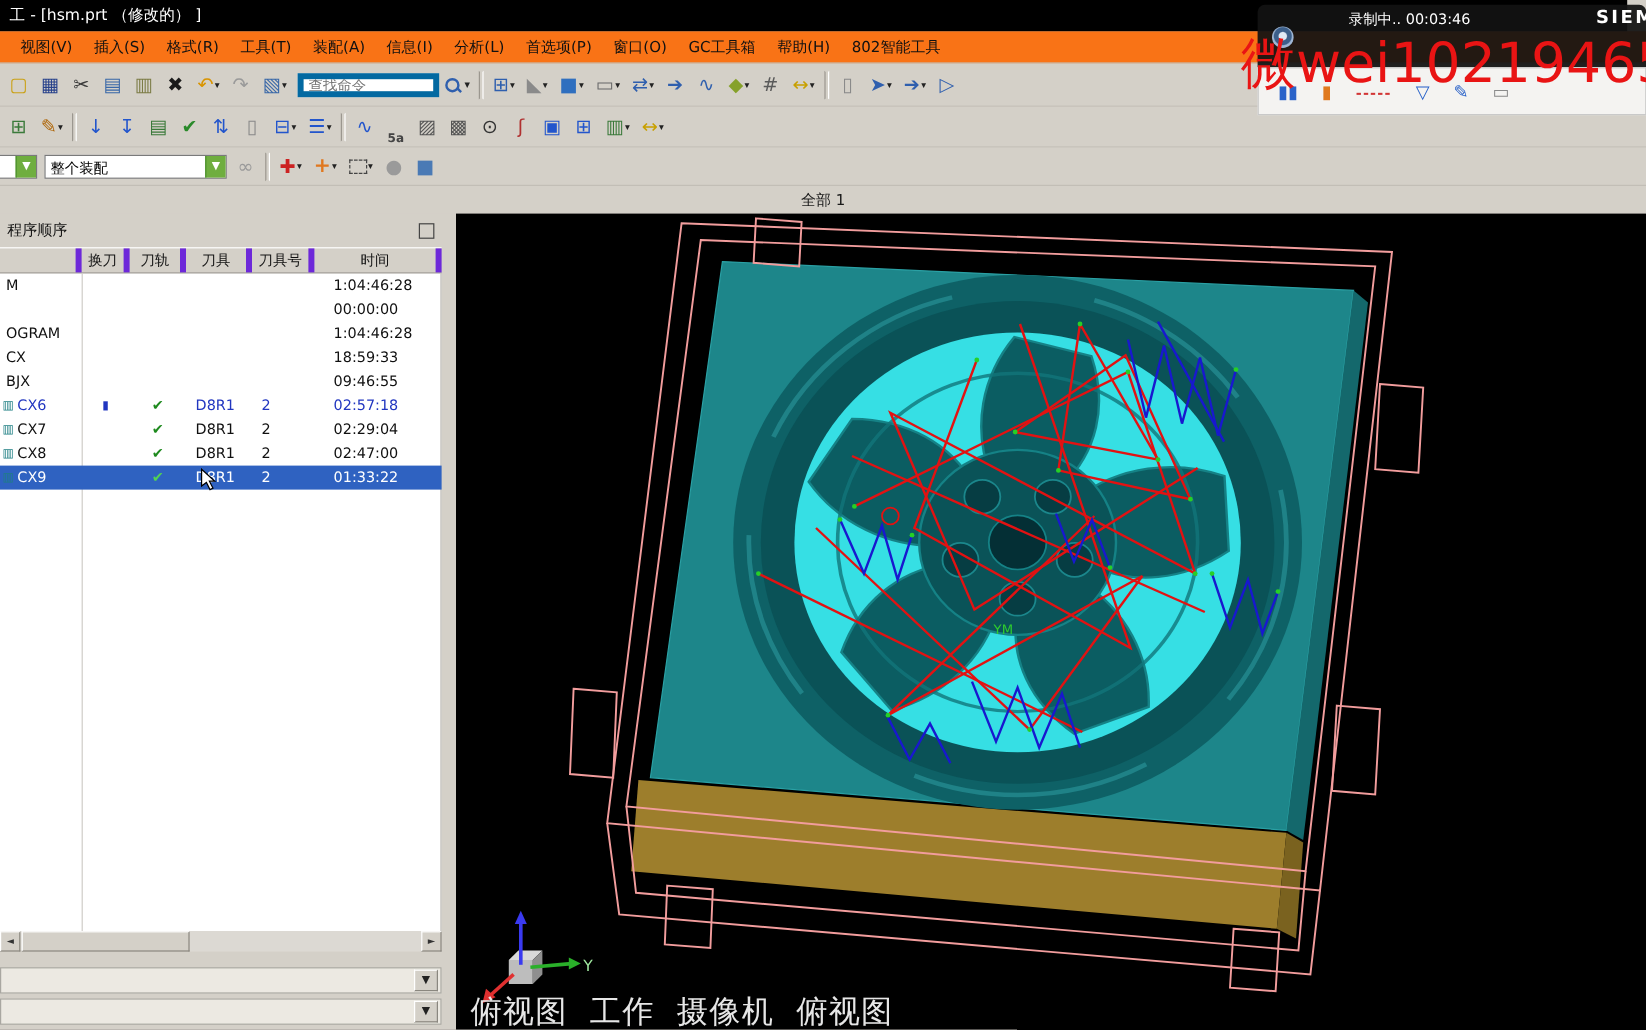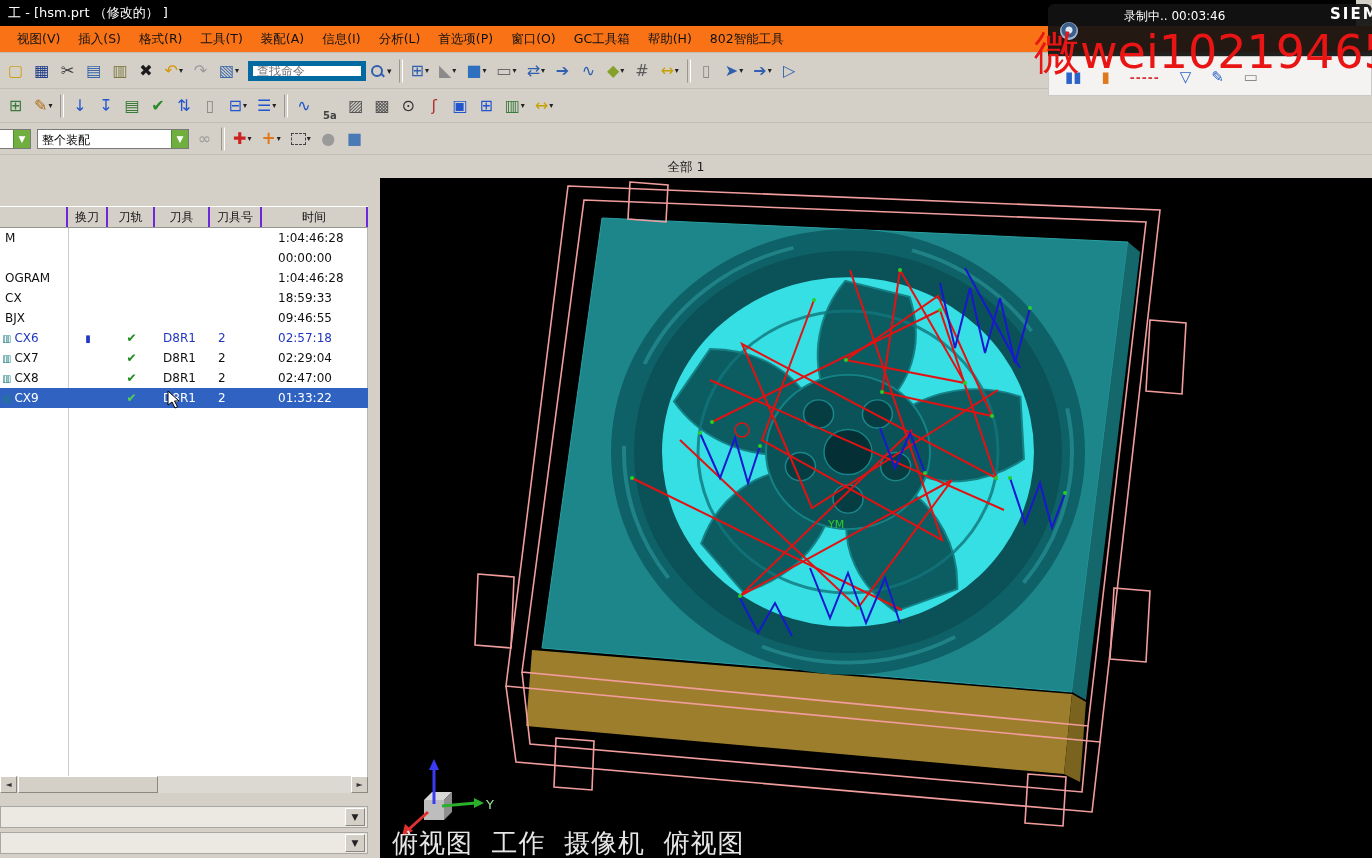--- a/index.html
+++ b/index.html
@@ -60,21 +60,21 @@
   text-align:center;font-size:12.5px;color:#1a1a1a;padding-top:4px;}
 
 
 #panel{position:absolute;left:0;top:178px;width:380px;height:680px;background:#d4d0c8;}
 .ptitle{position:absolute;left:0;top:0;width:368px;height:28px;display:flex;
   align-items:center;padding:0 6px;font-size:12.5px;color:#111;}
 .psq{margin-left:auto;width:13px;height:13px;border:1px solid #444;background:#d4d0c8;}
 .phead{position:absolute;left:0;top:28px;width:368px;height:22px;display:flex;
   background:#d4d0c8;border-top:1px solid #fff;border-bottom:1px solid #989690;}
 .hcell{font-size:12px;display:flex;align-items:center;justify-content:center;
-  border-right:2px solid #6d28d9;height:100%;color:#111;}
+  border-right:5px solid #6d28d9;height:100%;color:#111;}
 .w68{width:68px;}.w40{width:40px;}.w47{width:47px;}.w55{width:55px;}
 .w52{width:52px;}.w106{width:106px;}
 #panelbody{position:absolute;left:0;top:50px;width:368px;height:548px;background:#fff;
   border-right:1px solid #b9b7b1;}
 #colline{position:absolute;left:68px;top:0;bottom:0;border-left:1px solid #cfcdc7;}
 #progrows{position:absolute;left:0;top:0;width:368px;}
 .prow{display:flex;height:20px;align-items:center;font-size:12px;color:#101010;position:relative;}
 .prow .c{display:flex;align-items:center;height:100%;}
 .c0{width:68px;padding-left:2px;}
 .c1{width:40px;justify-content:center;color:#2256cc;font-size:10px;}
@@ -441,20 +441,24 @@
         <i class="dd"></i>
       </span>
     </span>
 </div>
 
 <div id="strip">
   <span>全部 1</span>
 </div>
 
 <div id="panel">
+  <div class="ptitle">
+    <span>程序顺序</span>
+    <span class="psq"></span>
+  </div>
   <div class="phead">
 
   <span class="hcell w68"></span>
       <span class="hcell w40">换刀</span>
       <span class="hcell w47">刀轨</span>
       <span class="hcell w55">刀具</span>
       <span class="hcell w52">刀具号</span>
       <span class="hcell w106">时间</span>
     </div>
   <div id="panelbody">

